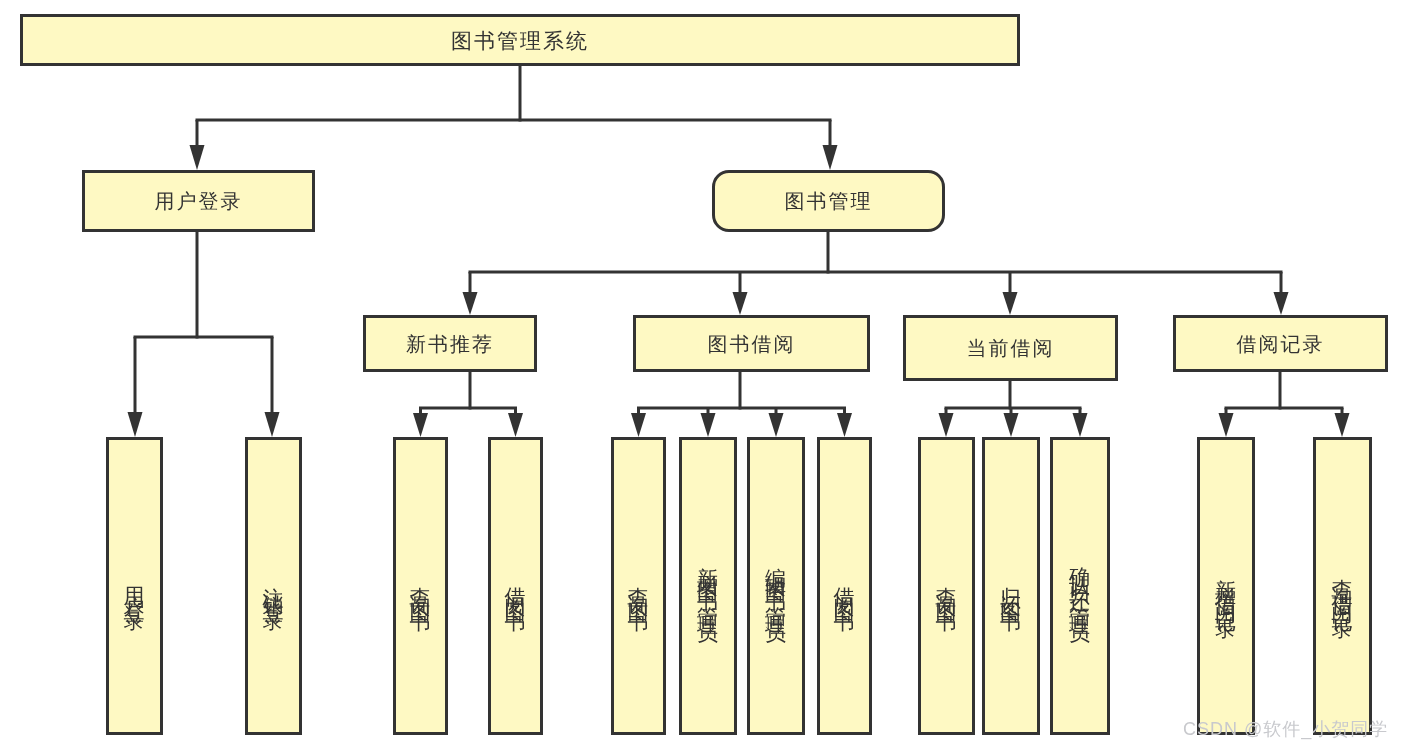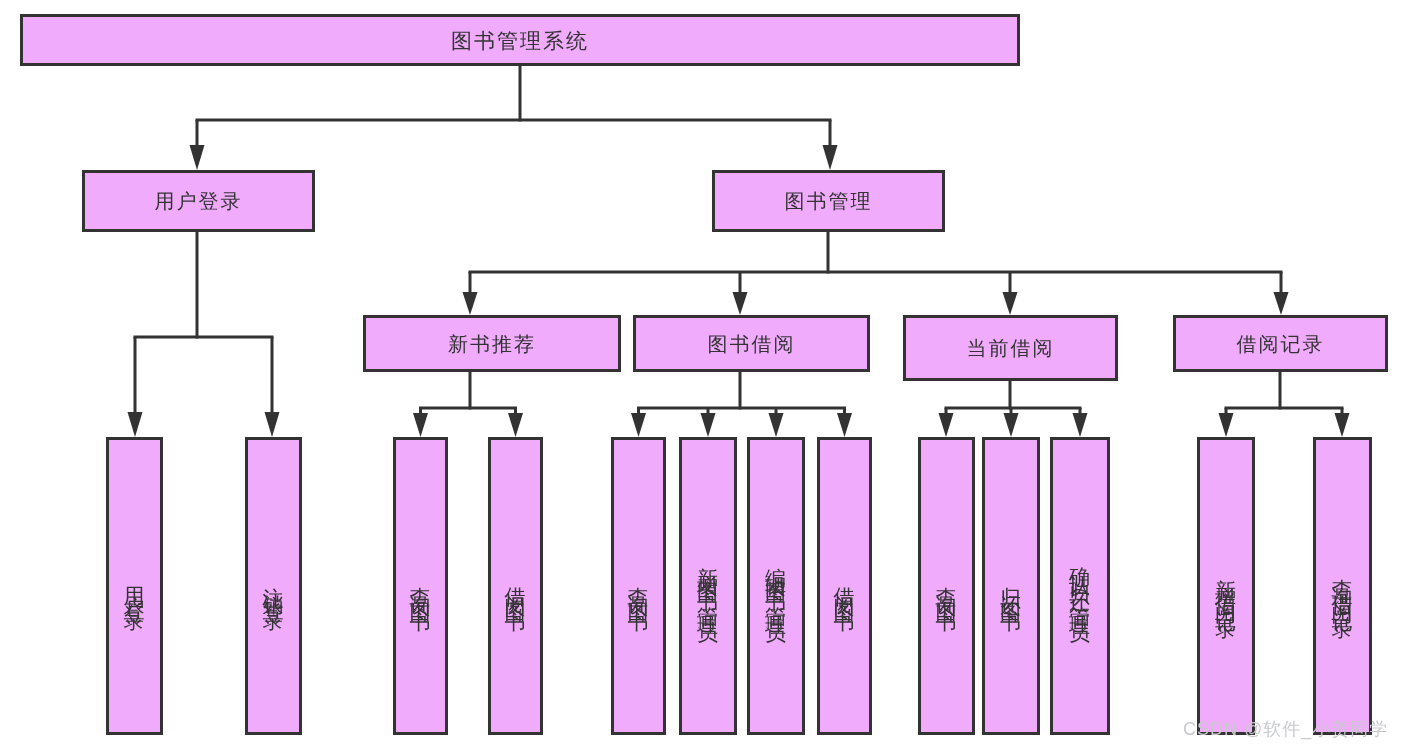--- a/index.html
+++ b/index.html
@@ -8,21 +8,21 @@
     width:1405px;height:747px;
     background:#ffffff;
     overflow:hidden;
     font-family:"Liberation Sans","DejaVu Sans",sans-serif;
   }
   .connector-layer{position:absolute;left:0;top:0;width:1405px;height:747px;}
   .box{
     position:absolute;
     box-sizing:border-box;
     border:3px solid #333333;
-    background:#f0abfc;
+    background:#fef9c3;
     display:flex;align-items:center;justify-content:center;
     color:#333333;
   }
   .hlabel{font-size:20px;letter-spacing:2px;line-height:1;}
   .root-box .hlabel{font-size:21px;}
   .leaf .vlabel{
     writing-mode:vertical-rl;
     text-orientation:mixed;
     font-size:21px;
     line-height:1;
@@ -107,25 +107,25 @@
     <polygon points="1334.5,413 1349.5,413 1342,437" stroke="none"></polygon>
   </svg>
 
   <div class="box root-box" style="left:20px;top:14px;width:1000px;height:52px;">
     <span class="hlabel">图书管理系统</span>
   </div>
 
   <div class="box" style="left:82px;top:170px;width:233px;height:62px;">
     <span class="hlabel">用户登录</span>
   </div>
-  <div class="box" style="left:712px;top:170px;width:233px;height:62px;">
+  <div class="box" style="left:712px;top:170px;width:233px;height:62px;border-radius:17px;">
     <span class="hlabel">图书管理</span>
   </div>
 
-  <div class="box" style="left:363px;top:315px;width:258px;height:57px;">
+  <div class="box" style="left:363px;top:315px;width:174px;height:57px;">
     <span class="hlabel">新书推荐</span>
   </div>
   <div class="box" style="left:633px;top:315px;width:237px;height:57px;">
     <span class="hlabel">图书借阅</span>
   </div>
   <div class="box" style="left:903px;top:315px;width:215px;height:66px;">
     <span class="hlabel">当前借阅</span>
   </div>
   <div class="box" style="left:1173px;top:315px;width:215px;height:57px;">
     <span class="hlabel">借阅记录</span>

